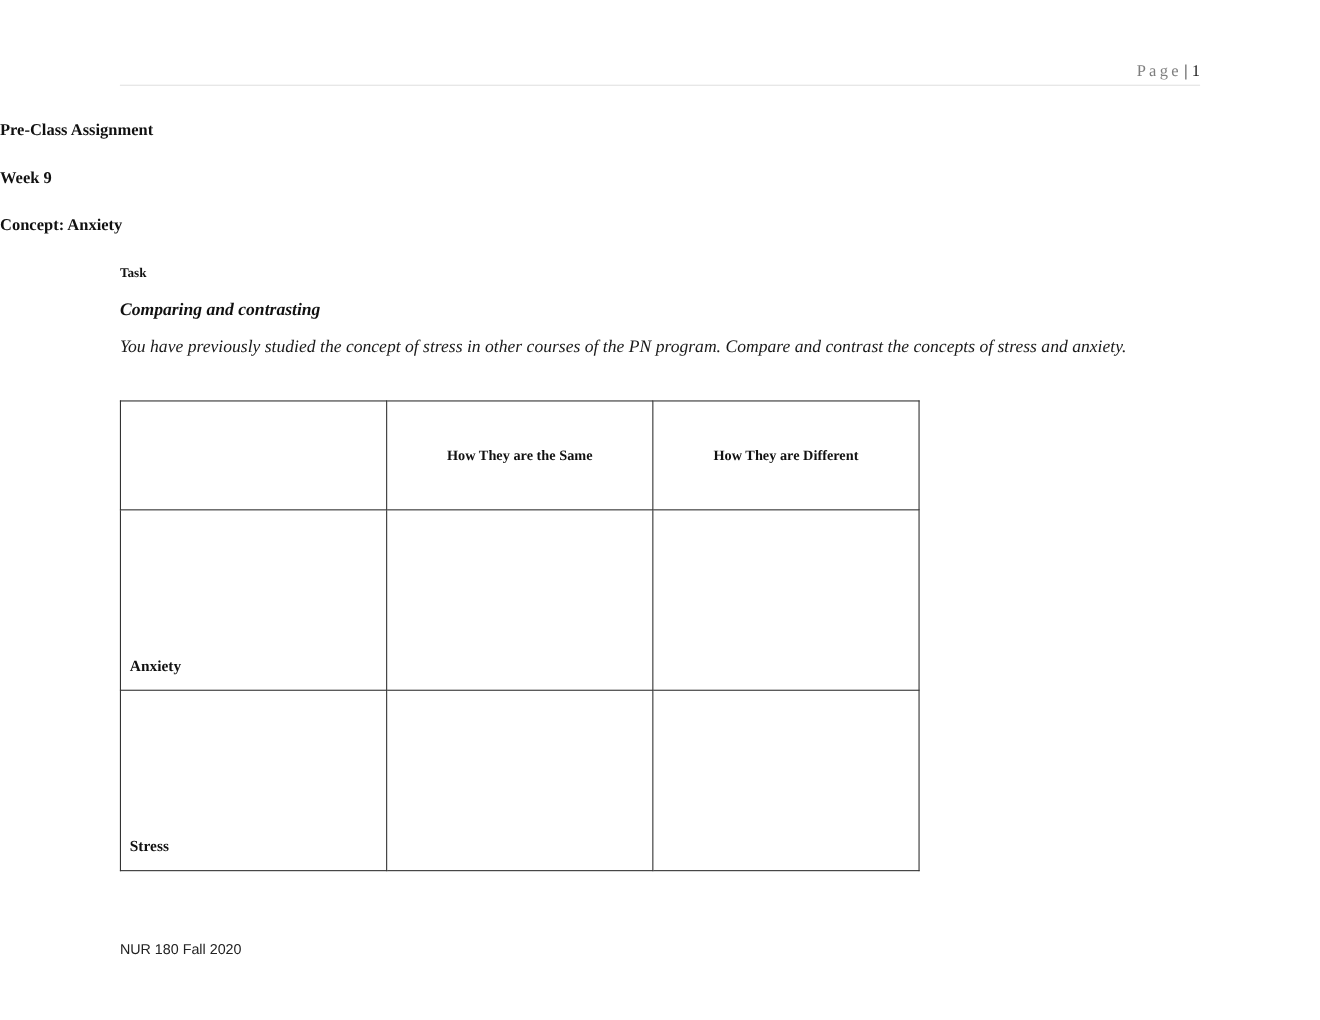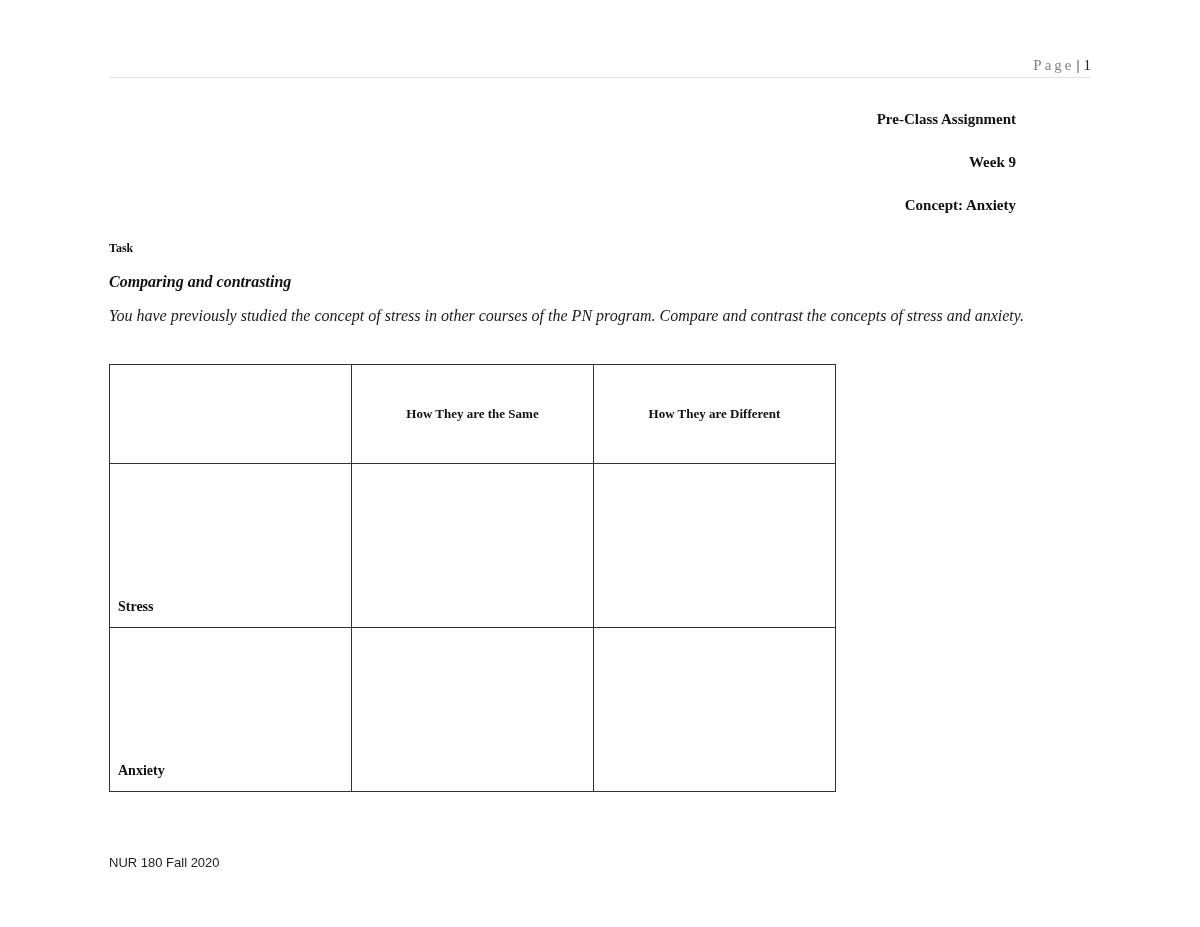--- a/index.html
+++ b/index.html
@@ -39,21 +39,21 @@
       margin-right: 4px;
     }
     .page-number .num {
       color: #222;
       letter-spacing: 0;
     }
     .title-line {
       position: absolute;
       left: 0;
       width: 1016px;
-      text-align: right;
+      text-align: left;
       font-weight: bold;
       font-size: 15px;
       font-family: "Liberation Serif", "DejaVu Serif", serif;
     }
     .t1 { top: 111px; }
     .t2 { top: 154px; }
     .t3 { top: 197px; }
     .task-heading {
       position: absolute;
       left: 109px;
@@ -142,28 +142,28 @@
 
 <table class="compare">
   <tbody>
       <tr class="head-row">
     <td></td>
     <td>How They are the Same</td>
     <td>How They are Different</td>
   </tr>
   <tr class="body-row">
     <td>
-      <span class="row-label">Stress</span>
+      <span class="row-label">Anxiety</span>
     </td>
     <td></td>
     <td></td>
   </tr>
   <tr class="body-row">
     <td>
-      <span class="row-label">Anxiety</span>
+      <span class="row-label">Stress</span>
     </td>
     <td></td>
     <td></td>
   </tr>
 </tbody>
   </table>
 
 <div class="footer">NUR 180 Fall 2020</div>
 
 </body></html>

